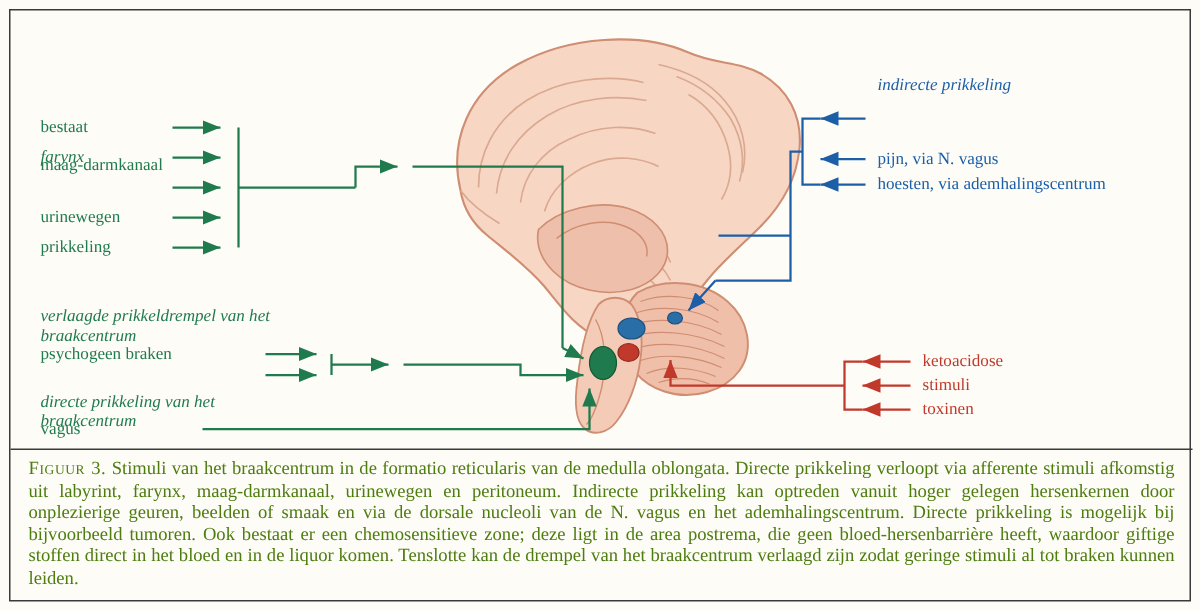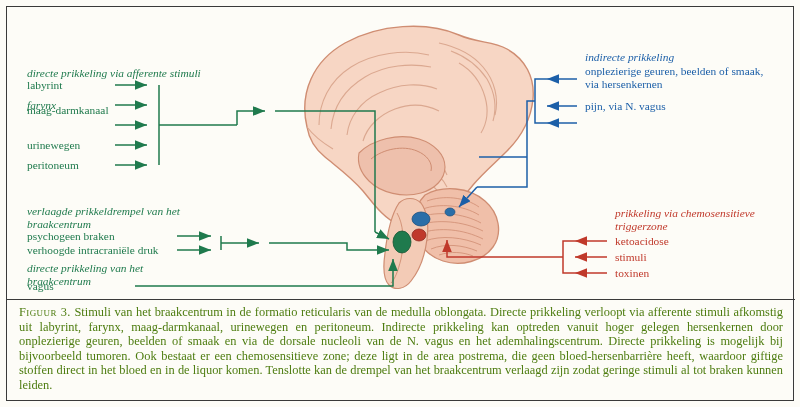--- a/index.html
+++ b/index.html
@@ -187,43 +187,38 @@
 
         <g stroke="#c0392b" stroke-width="1.5" fill="none">
           <line x1="600" y1="234" x2="568" y2="234" marker-end="url(#ar)"></line>
           <line x1="600" y1="250" x2="568" y2="250" marker-end="url(#ar)"></line>
           <line x1="600" y1="266" x2="568" y2="266" marker-end="url(#ar)"></line>
           <path d="M568,234 L556,234 L556,266 L568,266"></path>
           <path d="M556,250 L440,250 L440,233" marker-end="url(#ar)"></path>
         </g>
       </svg>
 
-      <div class="lbl green ital" style="left:20px; top:60px;">directe prikkeling via afferente stimuli</div>
-      <div class="lbl green" style="left:20px; top:72px;">labyrint</div>
+      <div class="lbl green" style="left:20px; top:72px;">bestaat</div>
       <div class="lbl green" style="left:20px; top:92px;font-style:italic;">farynx</div>
       <div class="lbl green" style="left:20px; top:97px;">maag-darmkanaal</div>
       <div class="lbl green" style="left:20px; top:132px;">urinewegen</div>
-      <div class="lbl green" style="left:20px; top:152px;">peritoneum</div>
+      <div class="lbl green" style="left:20px; top:152px;">prikkeling</div>
 
       <div class="lbl blue ital" style="left:578px; top:44px;">indirecte prikkeling</div>
-      <div class="lbl blue" style="left:578px; top:58px;">onplezierige geuren, beelden of smaak,
-via hersenkernen</div>
       <div class="lbl blue" style="left:578px; top:93px;">pijn, via N. vagus</div>
+      <div class="lbl blue" style="left:578px; top:110px;">hoesten, via ademhalingscentrum</div>
 
       <div class="lbl green ital" style="left:20px; top:198px;">verlaagde prikkeldrempel van het
 braakcentrum</div>
       <div class="lbl green" style="left:20px; top:223px;">psychogeen braken</div>
-      <div class="lbl green" style="left:20px; top:237px;">verhoogde intracraniële druk</div>
 
       <div class="lbl green ital" style="left:20px; top:255px;">directe prikkeling van het
 braakcentrum</div>
       <div class="lbl green" style="left:20px; top:273px;">vagus</div>
 
-      <div class="lbl red ital" style="left:608px; top:200px;">prikkeling via chemosensitieve
-triggerzone</div>
       <div class="lbl red" style="left:608px; top:228px;">ketoacidose</div>
       <div class="lbl red" style="left:608px; top:244px;">stimuli</div>
       <div class="lbl red" style="left:608px; top:260px;">toxinen</div>
 
     </div>
 
     <div id="caption-rule"></div>
 
     <div id="caption">
       <span class="figlabel">Figuur 3.</span>

